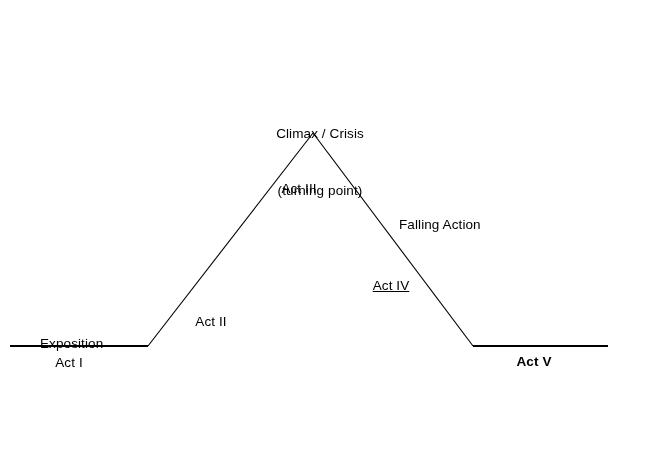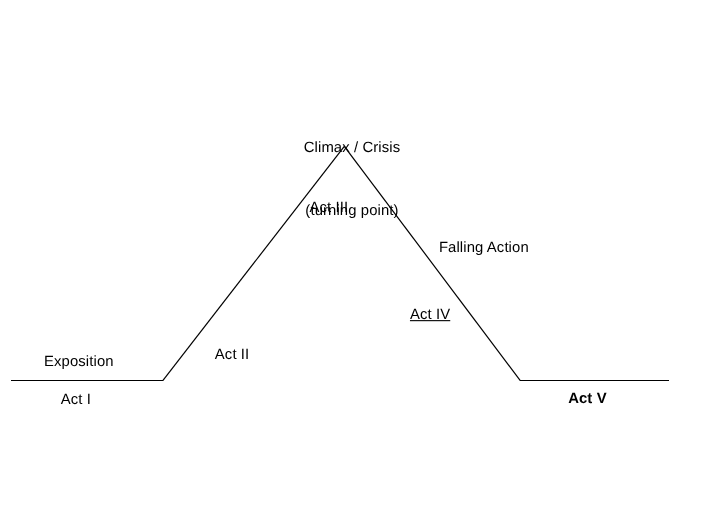--- a/index.html
+++ b/index.html
@@ -41,21 +41,21 @@
     transform: translateX(-50%);
   }
   .label.left {
     text-align: left;
   }
 
   
   #label-climax      { left: 320px; top: 86px;  }
   #label-rising      { left: 130px; top: 200px; }
   #label-falling     { left: 399px; top: 215px; }
-  #label-exposition  { left: 40px;  top: 319px; }
+  #label-exposition  { left: 40px;  top: 334px; }
   #label-denouement  { left: 505px; top: 306px; }
 
   #label-act1  { left: 69px;  top: 353px; }
   #label-act2  { left: 211px; top: 276px; margin-top: 36px; }
   #label-act3  { left: 299px; top: 179px; }
   #label-act4  { left: 391px; top: 276px; text-decoration: underline; }
   #label-act5  { left: 534px; top: 352px; font-weight: bold; }
 </style>
 </head>
 <body>

